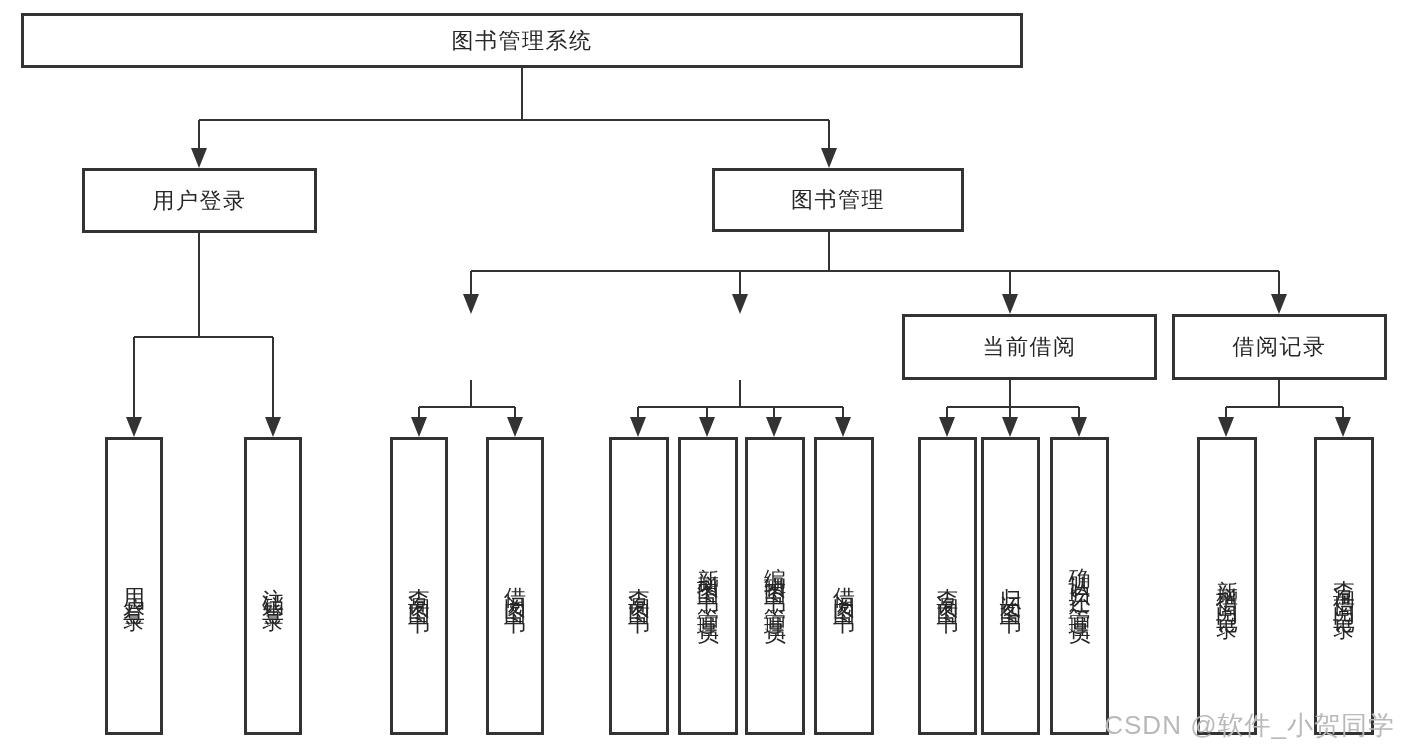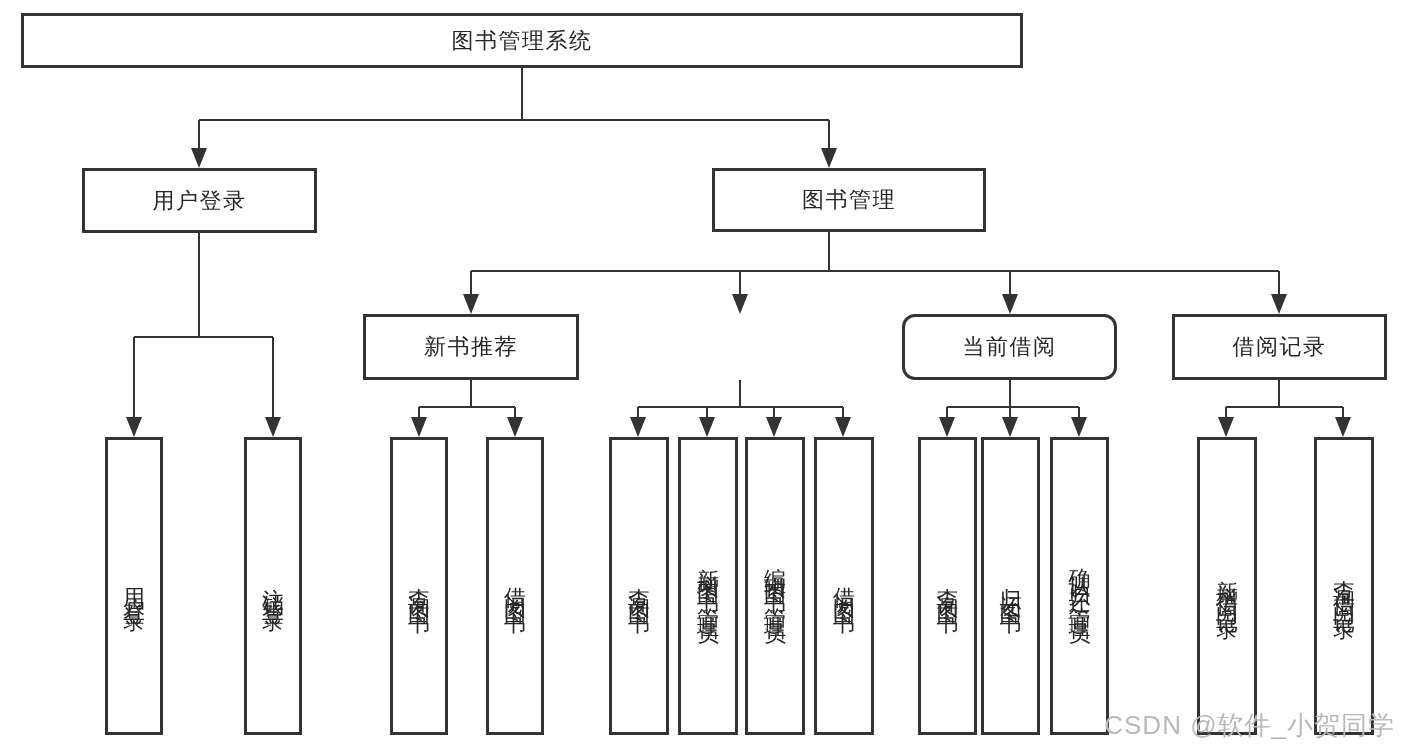--- a/index.html
+++ b/index.html
@@ -133,28 +133,25 @@
     "></path>
   </svg>
 
   <div class="box" style="left:21px; top:13px; width:1002px; height:55px;">
     <span class="hlabel">图书管理系统</span>
   </div>
 
   <div class="box" style="left:82px; top:168px; width:235px; height:65px;">
     <span class="hlabel">用户登录</span>
   </div>
-  <div class="box" style="left:712px; top:168px; width:274px; height:64px;">
+  <div class="box" style="left:712px; top:168px; width:252px; height:64px;">
     <span class="hlabel">图书管理</span>
   </div>
 
-  <div class="box" style="left:363px; top:314px; width:216px; height:66px;">
-    <span class="hlabel">新书推荐</span>
-  </div>
-  <div class="box" style="left:902px; top:314px; width:215px; height:66px;border-radius:13px;">
+  <div class="box" style="left:902px; top:314px; width:255px; height:66px;">
     <span class="hlabel">当前借阅</span>
   </div>
   <div class="box" style="left:1172px; top:314px; width:215px; height:66px;">
     <span class="hlabel">借阅记录</span>
   </div>
 
   <div class="box leaf" style="left:105px;">
     <span class="vlabel">用户登录</span>
   </div>
   <div class="box leaf" style="left:244px;">

